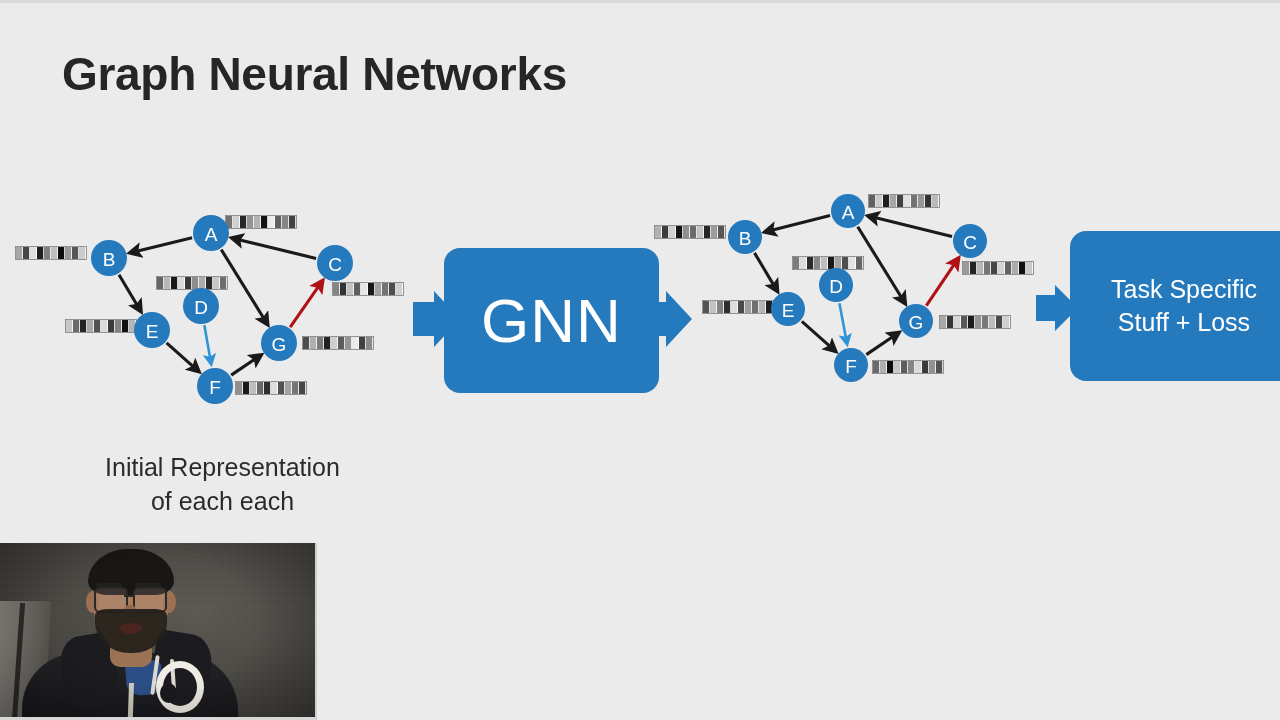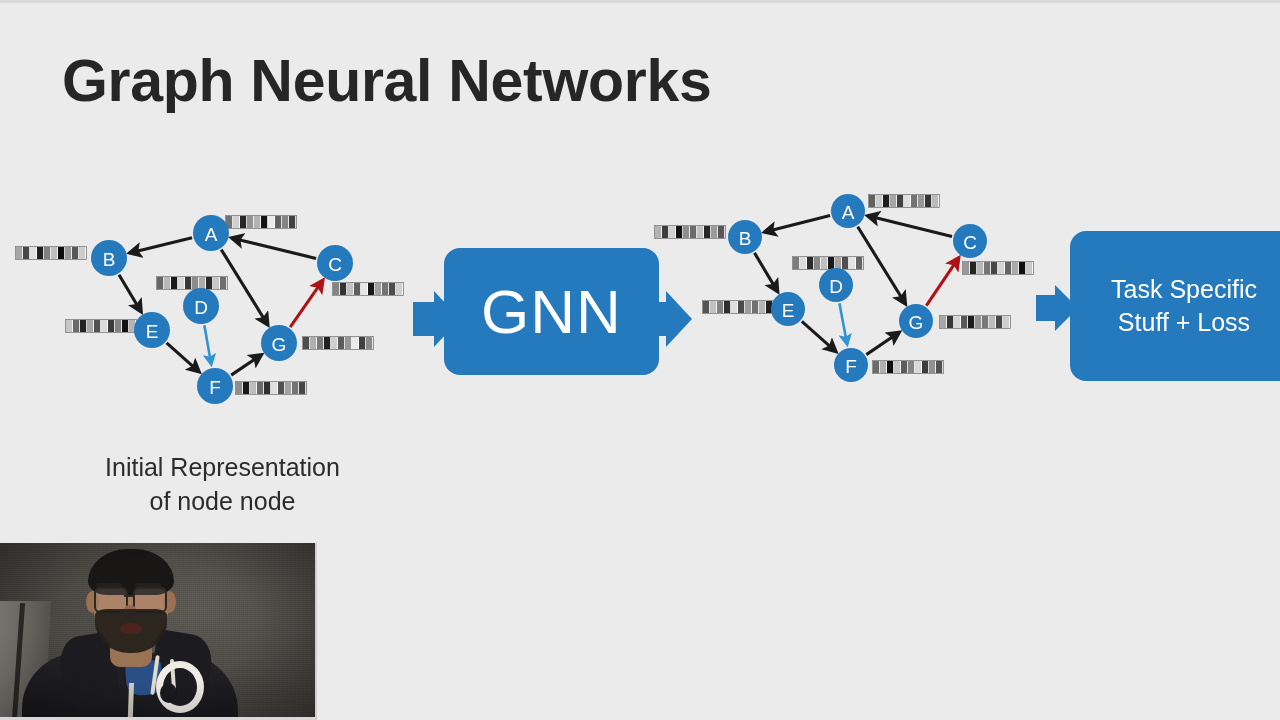--- a/index.html
+++ b/index.html
@@ -19,21 +19,21 @@
   #top-edge {
     position: absolute;
     left: 0; top: 0;
     width: 1280px; height: 3px;
     background: #d9d9d9;
   }
   #title {
     position: absolute;
     left: 62px;
     top: 47px;
-    font-size: 59px;
+    font-size: 46px;
     font-weight: 600;
     color: #262626;
     letter-spacing: -0.3px;
     white-space: nowrap;
   }
   .svg-layer {
     position: absolute;
     left: 0; top: 0;
     width: 1280px;
     height: 720px;
@@ -64,21 +64,21 @@
     border-radius: 16px;
     color: #ffffff;
     display: flex;
     align-items: center;
     justify-content: center;
     text-align: center;
     white-space: pre-line;
   }
   #gnn-box {
     left: 444px; top: 248px;
-    width: 215px; height: 127px;
+    width: 215px; height: 145px;
     font-size: 62px;
     font-weight: 300;
     letter-spacing: 1px;
   }
   #task-box {
     left: 1070px; top: 231px;
     width: 228px; height: 150px;
     font-size: 25px;
     line-height: 33px;
     font-weight: 400;
@@ -580,21 +580,21 @@
   <div class="proc-box" id="gnn-box">
     <span>GNN</span>
   </div>
 
   <div class="proc-box" id="task-box">
     <span>Task Specific
 Stuff + Loss</span>
   </div>
 
   <div class="caption" id="caption-left">Initial Representation
-of node node</div>
+of each each</div>
 
   <div id="webcam">
     <div class="wall"></div>
     <div class="wall-tex"></div>
     <div class="easel"></div>
     <div class="easel-leg"></div>
     <div class="person-body"></div>
     <div class="hood-l"></div>
     <div class="hood-r"></div>
     <div class="tshirt"></div>

